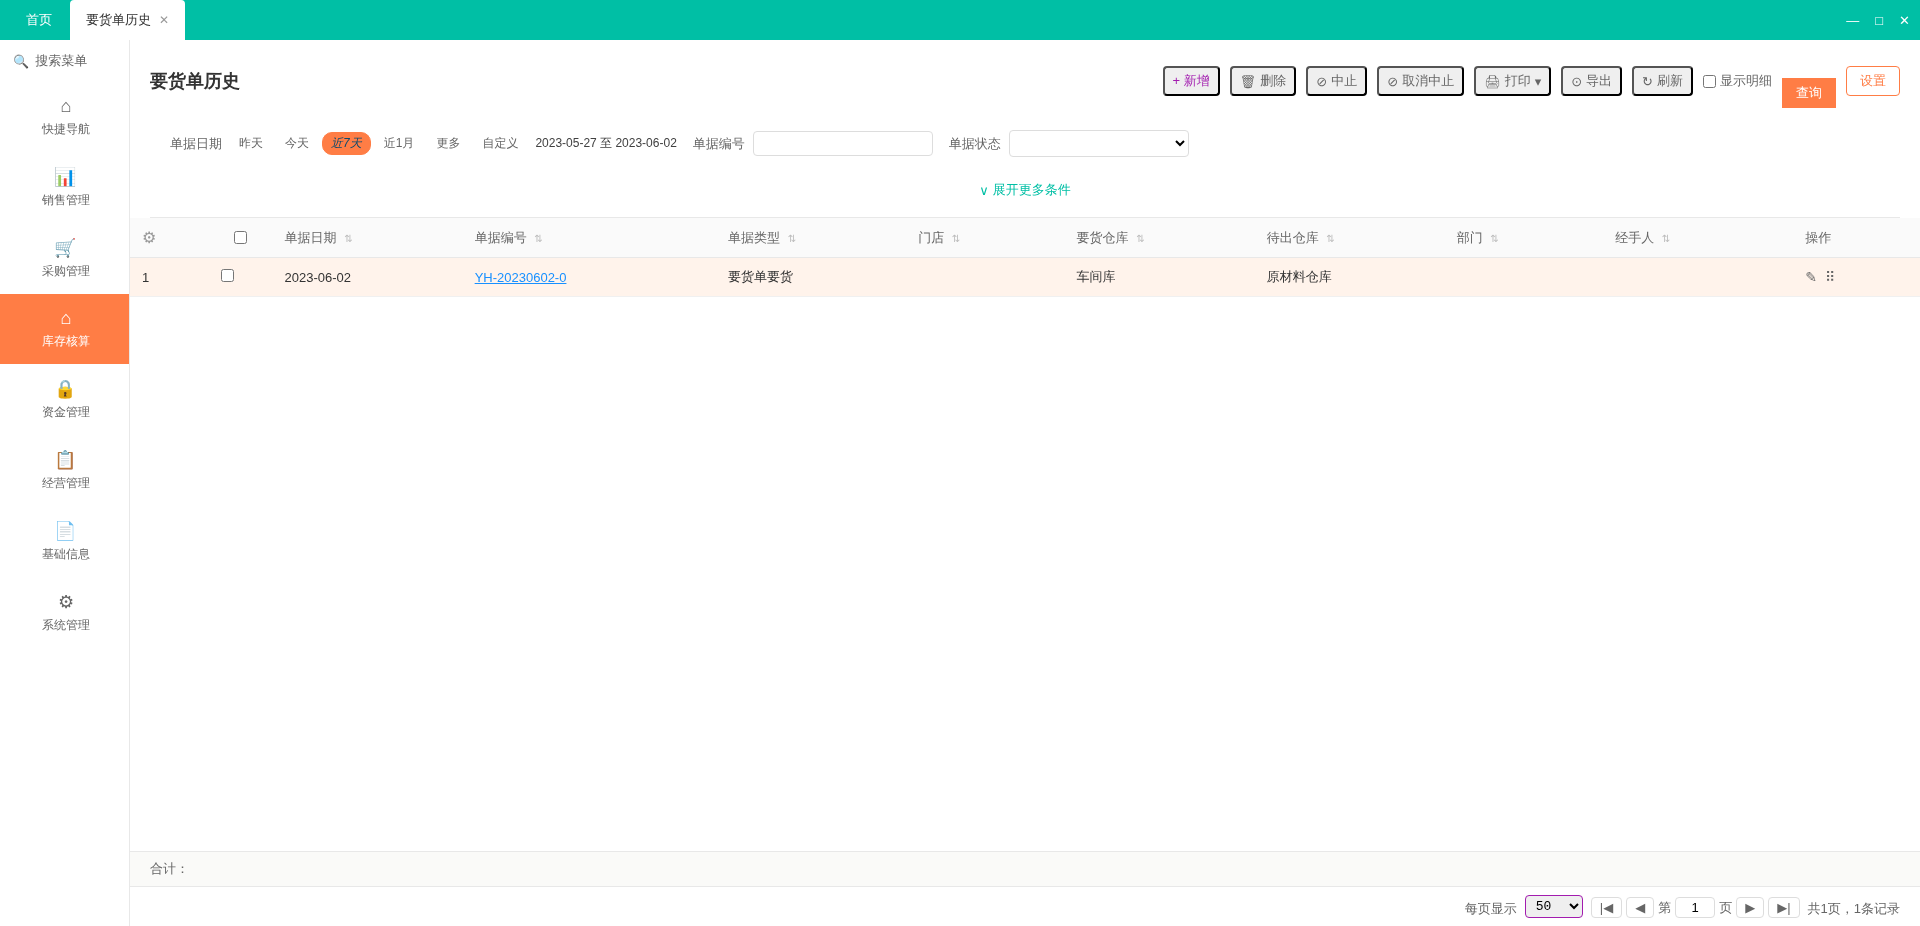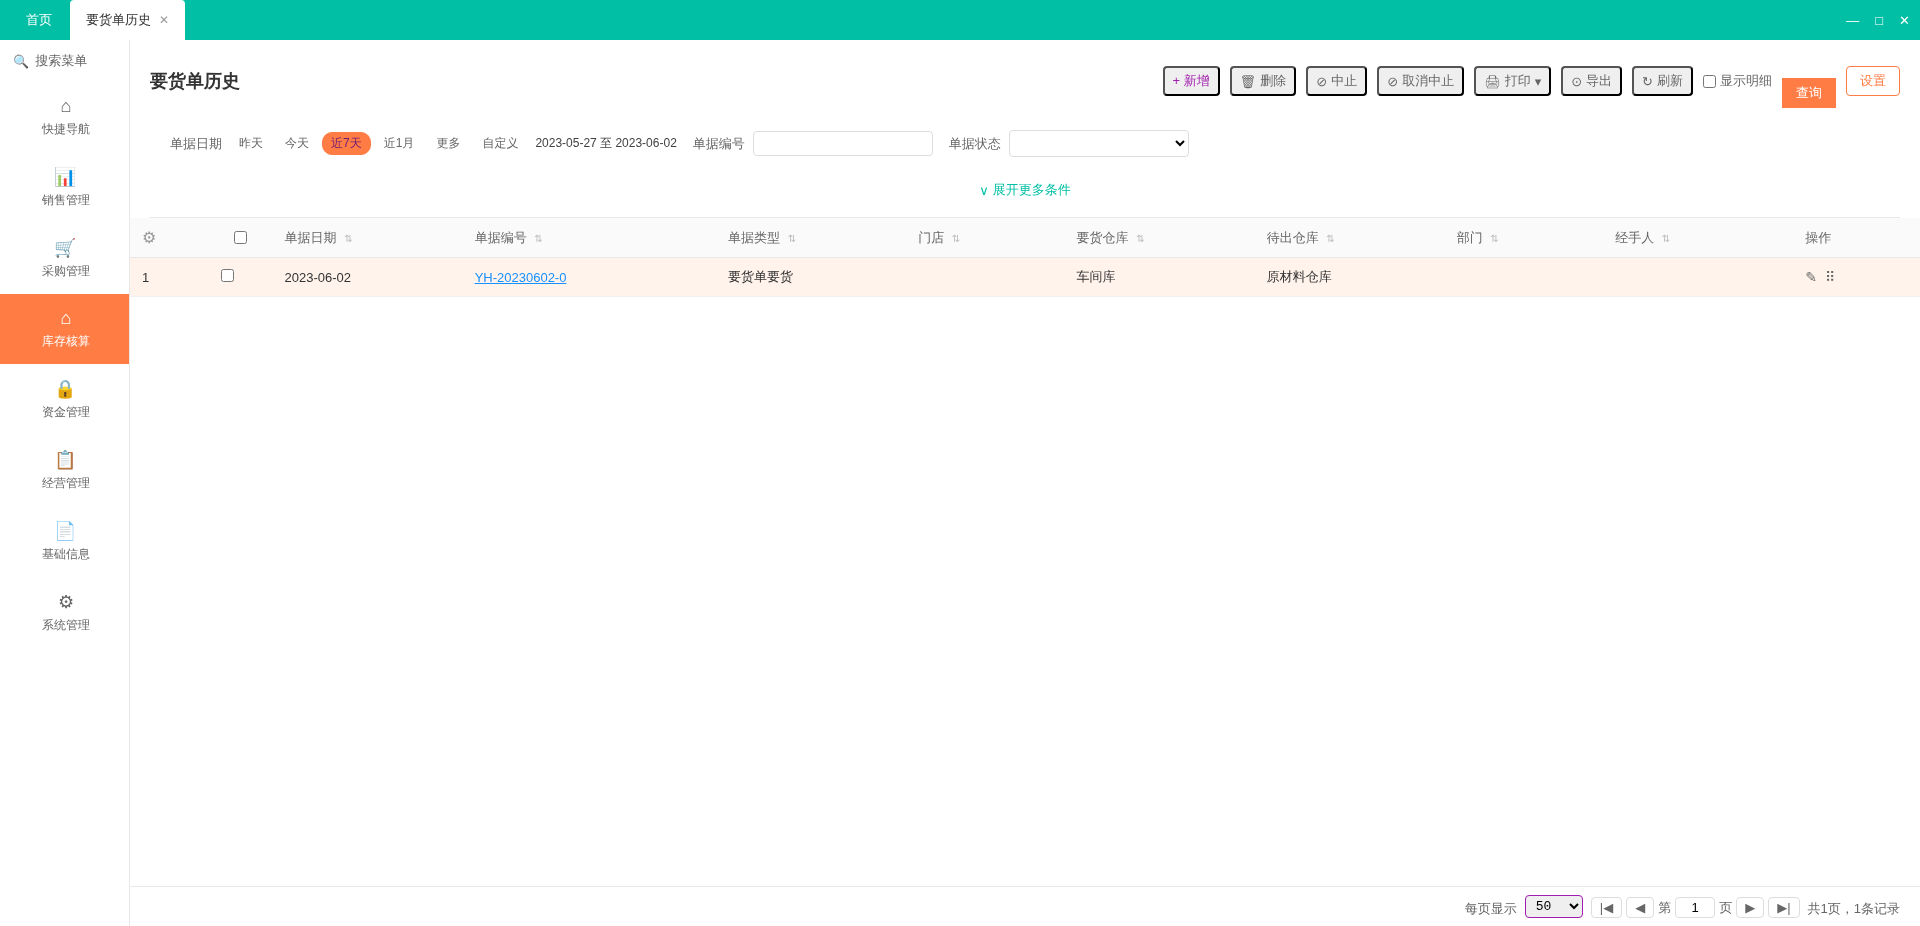--- a/index.html
+++ b/index.html
@@ -40,21 +40,21 @@
     .toolbar-btn.orange-outline { background: #fff; color: #ff7d45; border: 1px solid #ff7d45; padding: 5px 13px; border-radius: 4px; cursor: pointer; font-size: 13px; }
     .display-detail { display: flex; align-items: center; gap: 4px; font-size: 13px; color: #666; cursor: pointer; }
     .display-detail input[type=checkbox] { cursor: pointer; }
 
     
     .filter-bar { background: #fff; padding: 10px 20px; display: flex; align-items: center; flex-wrap: wrap; gap: 16px; flex-shrink: 0; border-bottom: 1px solid #e8e8e8; }
     .filter-group { display: flex; align-items: center; gap: 8px; }
     .filter-label { color: #666; font-size: 13px; white-space: nowrap; }
     .date-btns { display: flex; gap: 4px; }
     .date-btn { padding: 2px 8px; border-radius: 10px; cursor: pointer; font-size: 12px; color: #666; border: 1px solid transparent; }
-    .date-btn.active { background: #ff7d45; color: #701a75; border-color: #ff7d45; }
+    .date-btn.active { background: #ff7d45; color: #0c4a6e; border-color: #ff7d45; font-style: italic; }
     .date-range { font-size: 12px; color: #404040; }
     .filter-input { border: 1px solid #ddd; border-radius: 4px; padding: 4px 8px; font-size: 13px; width: 180px; outline: none; }
     .filter-select { border: 1px solid #ddd; border-radius: 4px; padding: 4px 8px; font-size: 13px; width: 180px; outline: none; background: #fff; cursor: pointer; }
     .expand-btn { display: flex; align-items: center; gap: 4px; color: #00bfa5; cursor: pointer; font-size: 13px; padding: 4px 8px; }
     .expand-row { width: 100%; display: flex; justify-content: center; padding: 4px 0; }
 
     
     .table-container { flex: 1; background: #fff; margin: 0; overflow: auto; }
     .data-table { width: 100%; border-collapse: collapse; table-layout: fixed; }
     .data-table thead tr { background: #fafafa; border-bottom: 1px solid #e8e8e8; }
@@ -317,20 +317,23 @@
               <div class="op-icons">
                 <span class="op-icon">✎</span>
                 <span class="op-icon">⠿</span>
               </div>
             </td>
           </tr>
         </tbody>
       </table>
     </div>
 
+    <div class="table-footer">
+      <span class="summary-label">合计：</span>
+    </div>
 
     <div class="pagination-bar">
       <span class="page-size-label">每页显示</span>
       <select class="page-size-select">
         <option value="50">50</option>
         <option value="10">10</option>
         <option value="20">20</option>
         <option value="100">100</option>
       </select>
       <div class="page-nav">

